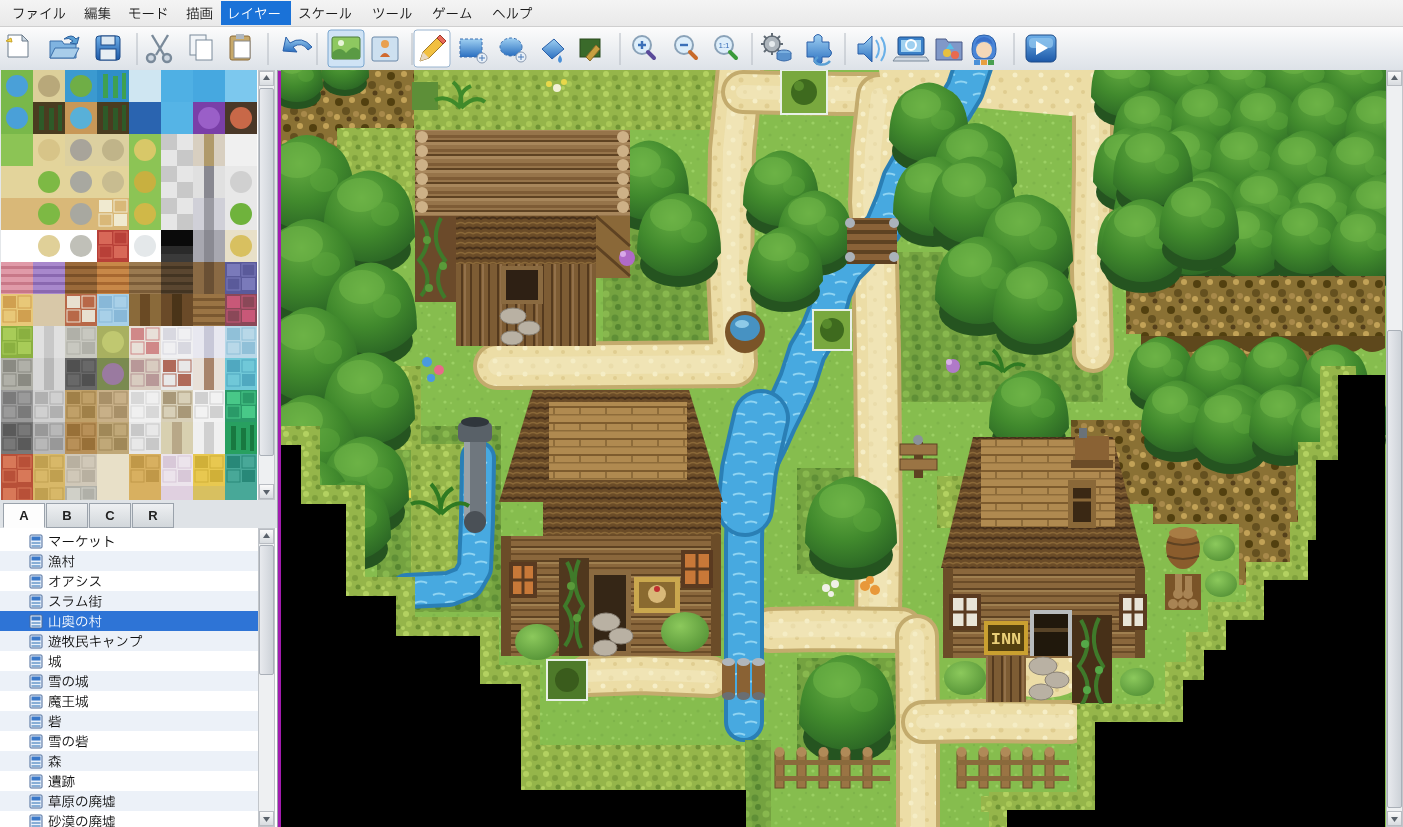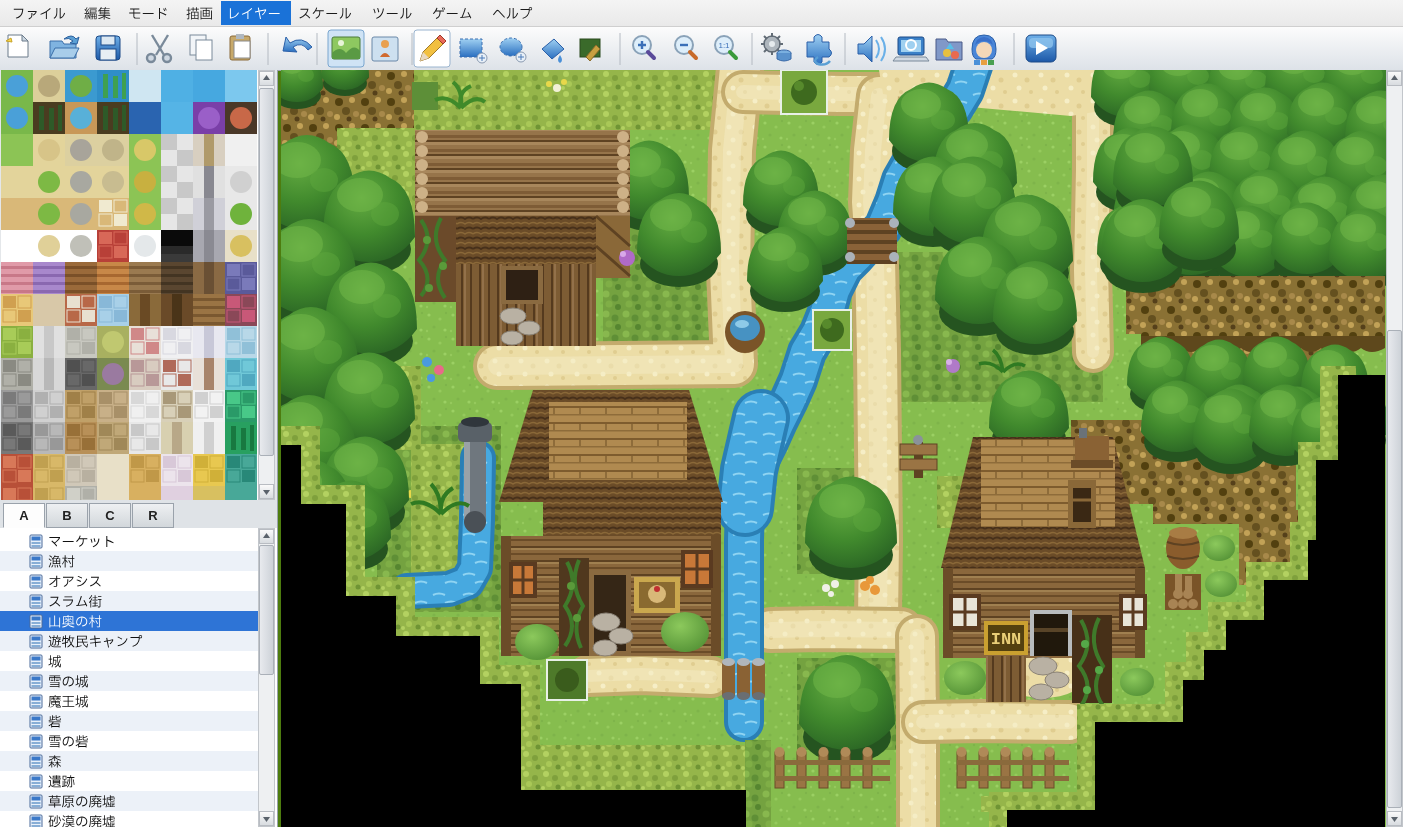--- a/index.html
+++ b/index.html
@@ -1,16 +1,16 @@
 <!DOCTYPE html>
 <html><head><meta charset="utf-8"><title>Map Editor</title>
 <style>
 html,body{margin:0;padding:0;width:1403px;height:827px;overflow:hidden;background:#000;
 font-family:"Liberation Sans",sans-serif;}
-#app{position:absolute;left:0;top:0;width:1403px;height:827px;background:#4d7c0f;}
+#app{position:absolute;left:0;top:0;width:1403px;height:827px;background:#a21caf;}
 .abs{position:absolute;}
 </style></head><body>
 <div id="app">
 
 <div class="abs" style="left:0;top:0;width:1403px;height:26px;background:linear-gradient(#f4f4f4,#e9e9e9);border-bottom:1px solid #cfcfcf;"></div>
 
 <div class="abs" style="left:221px;top:1px;width:70px;height:24px;background:#1a72d8;"></div>
 
 <svg style="position:absolute;left:12px;top:5px" width="56" height="21" viewBox="0 0 56 21">
       <path d="M1.8 3.8H11.3Q11.2 6.5 10.5 8.5Q9.7 10.4 8.2 11.7Q6.7 13 4.2 13.6L3.8 12.7Q6 12.1 7.3 11Q8.7 10 9.3 8.5Q10 7 10.2 4.8H1.8Z M20.7 9.7Q21.8 9.2 22.5 8.5Q23.2 7.8 23.6 7H15.9V6.1H24.6V6.9Q24.2 8 23.3 8.9Q22.5 9.9 21.2 10.5ZM16.5 13.5Q17.6 13.1 18.2 12.6Q18.8 12.1 19.1 11.4Q19.4 10.8 19.4 9.8V8H20.4V9.8Q20.4 11.5 19.6 12.5Q18.8 13.6 17 14.4Z M38.7 3.7Q37.1 5.4 34.9 6.8V13.9H33.9V7.4Q31.5 8.8 28.7 9.8L28.4 8.9Q31.1 8 33.6 6.5Q36.2 4.9 38 3Z M53.1 8.2Q52.4 10.2 51.3 11.6Q50.1 13 48.6 13.6H47.7V3.1H48.7V12.6Q51.1 11.3 52.3 7.7ZM44.4 3.1H45.3V7.2Q45.3 9.7 44.6 11.2Q43.8 12.7 42.3 13.8L41.6 13.1Q43.1 12.1 43.7 10.7Q44.4 9.4 44.4 7.2Z" fill="#1a1a1a"></path>

